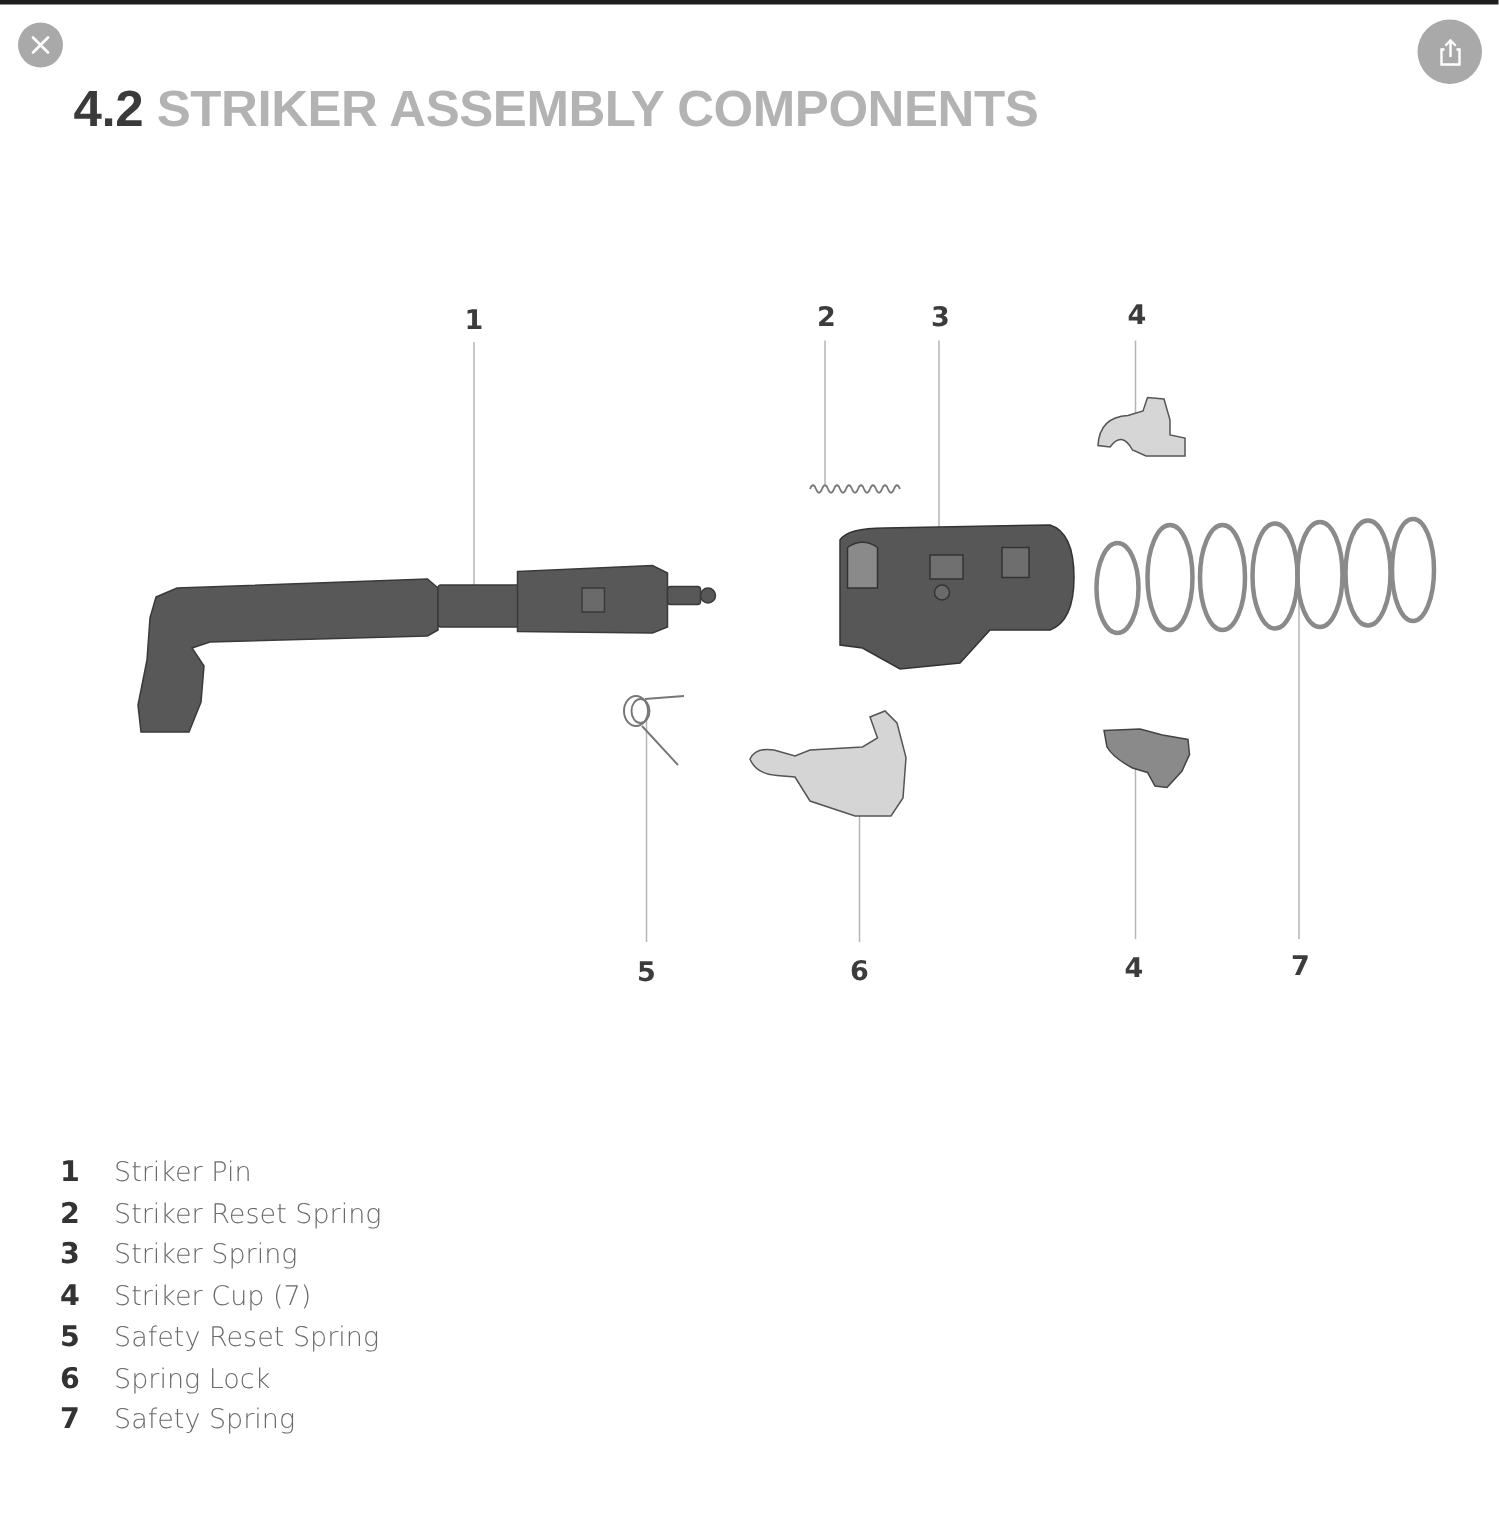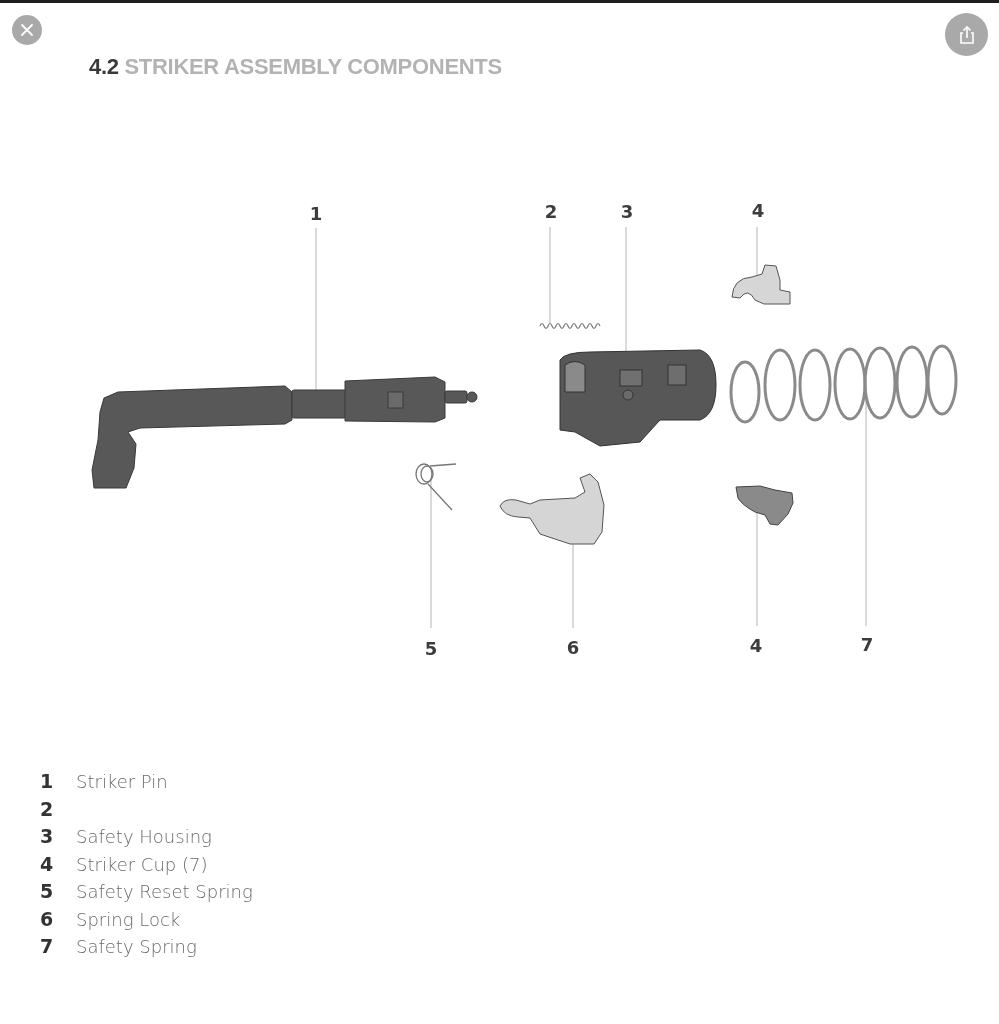--- a/index.html
+++ b/index.html
@@ -3,22 +3,22 @@
 <meta charset="utf-8">
 <style>
   html, body { margin:0; padding:0; }
   body { width:999px; height:1024px; background:#ffffff; position:relative; overflow:hidden;
          font-family:"Liberation Sans", sans-serif; }
   .topbar { position:absolute; left:0; top:0; width:999px; height:3px; background:#1e1e1e; }
   .close-btn { position:absolute; left:12px; top:15px; width:30px; height:30px; border-radius:50%;
                background:#a9a9a9; display:flex; align-items:center; justify-content:center; cursor:pointer; }
   .share-btn { position:absolute; left:945px; top:13px; width:43px; height:43px; border-radius:50%;
                background:#a9a9a9; display:flex; align-items:center; justify-content:center; cursor:pointer; }
-  .title { position:absolute; left:49px; top:54px; font-size:22px; letter-spacing:-0.3px; white-space:nowrap;
-           font-family:"Liberation Sans", sans-serif;margin-left:40px; }
+  .title { position:absolute; left:49px; top:54px; font-size:34px; letter-spacing:-0.3px; white-space:nowrap;
+           font-family:"Liberation Sans", sans-serif; }
   .title .num { color:#3a3a3a; font-weight:bold; }
   .title .txt { color:#b3b3b3; font-weight:bold; }
   .diagram { position:absolute; left:0; top:190px; width:999px; height:480px; }
   .callout { position:absolute; font-weight:bold; font-size:18px; color:#3c3c3c; transform:translateX(-50%);
              font-family:"DejaVu Sans", sans-serif; }
   .legend { position:absolute; left:40px; top:770px; }
   .legend-row { display:flex; align-items:baseline; height:27.5px; }
   .legend-num { width:36px; font-weight:bold; font-size:19px; color:#333; font-family:"DejaVu Sans", sans-serif; }
   .legend-label { font-size:18px; color:#6a6a6a; font-family:"DejaVu Sans", sans-serif; font-weight:300; }
 </style>
@@ -118,24 +118,25 @@
 <div class="callout" style="left:756px;top:635px;">4</div>
 <div class="callout" style="left:867px;top:634px;">7</div>
 
 <div class="legend">
   <div class="legend-row">
     <span class="legend-num">1</span>
     <span class="legend-label">Striker Pin</span>
   </div>
   <div class="legend-row">
     <span class="legend-num">2</span>
+    <span class="legend-label">Striker Reset Spring</span>
   </div>
   <div class="legend-row">
     <span class="legend-num">3</span>
-    <span class="legend-label">Safety Housing</span>
+    <span class="legend-label">Striker Spring</span>
   </div>
   <div class="legend-row">
     <span class="legend-num">4</span>
     <span class="legend-label">Striker Cup (7)</span>
   </div>
   <div class="legend-row">
     <span class="legend-num">5</span>
     <span class="legend-label">Safety Reset Spring</span>
   </div>
   <div class="legend-row">

